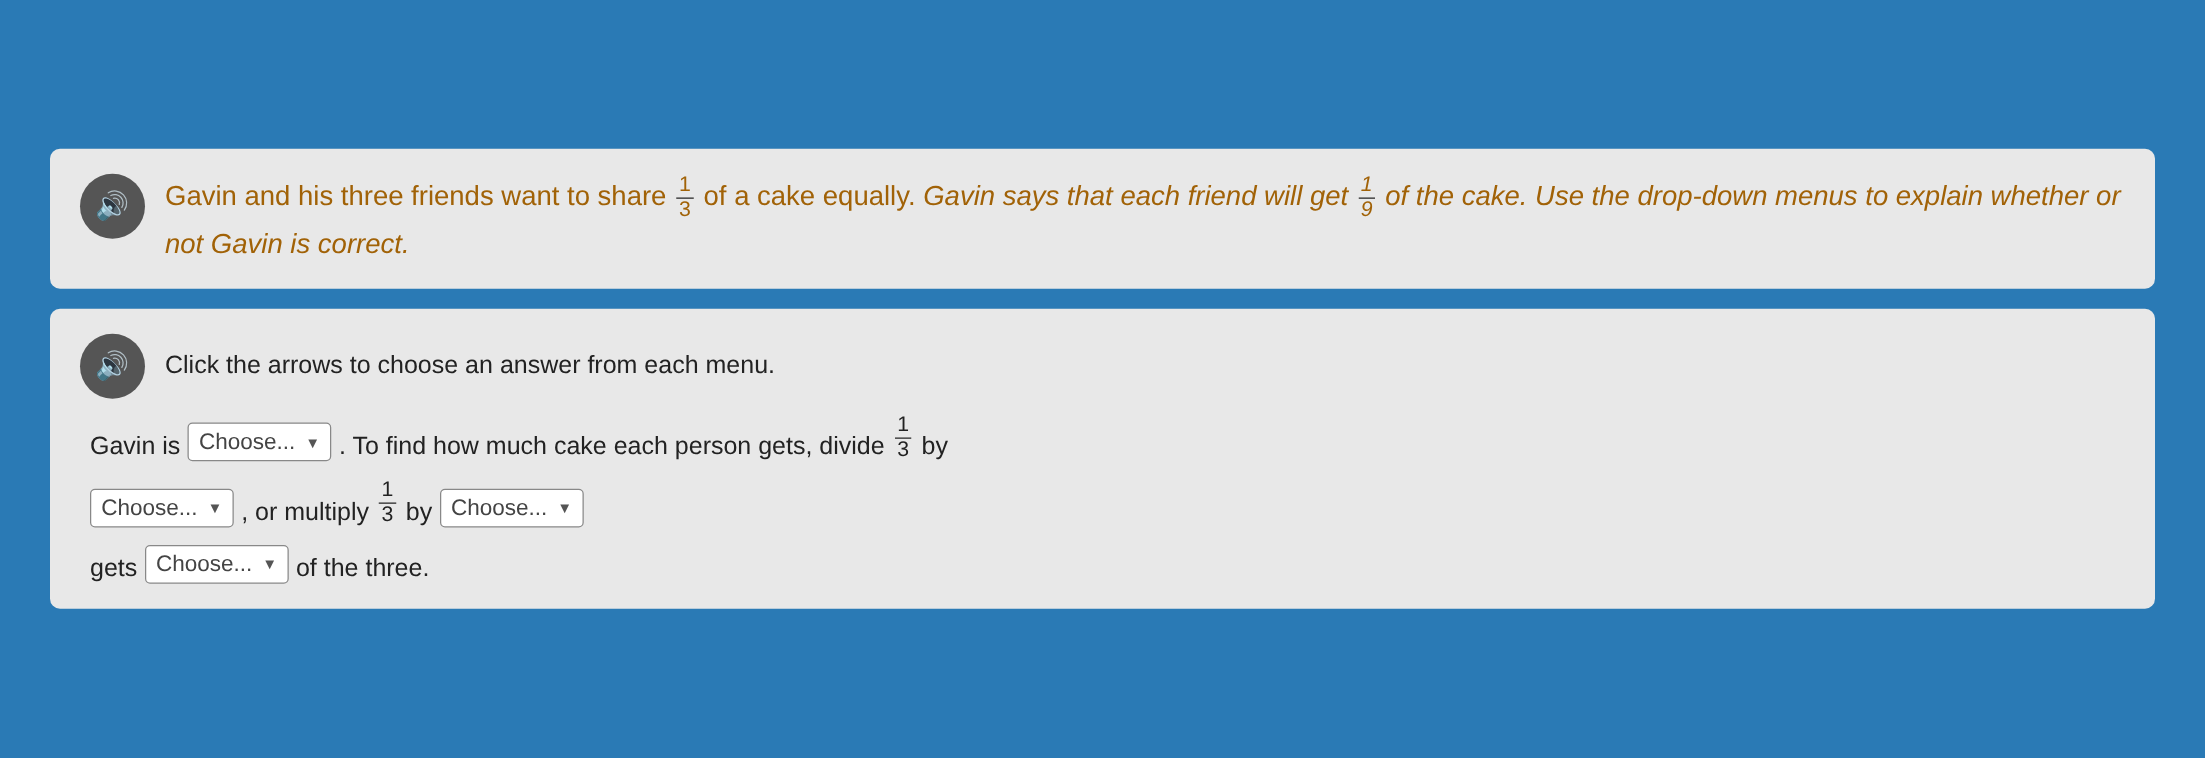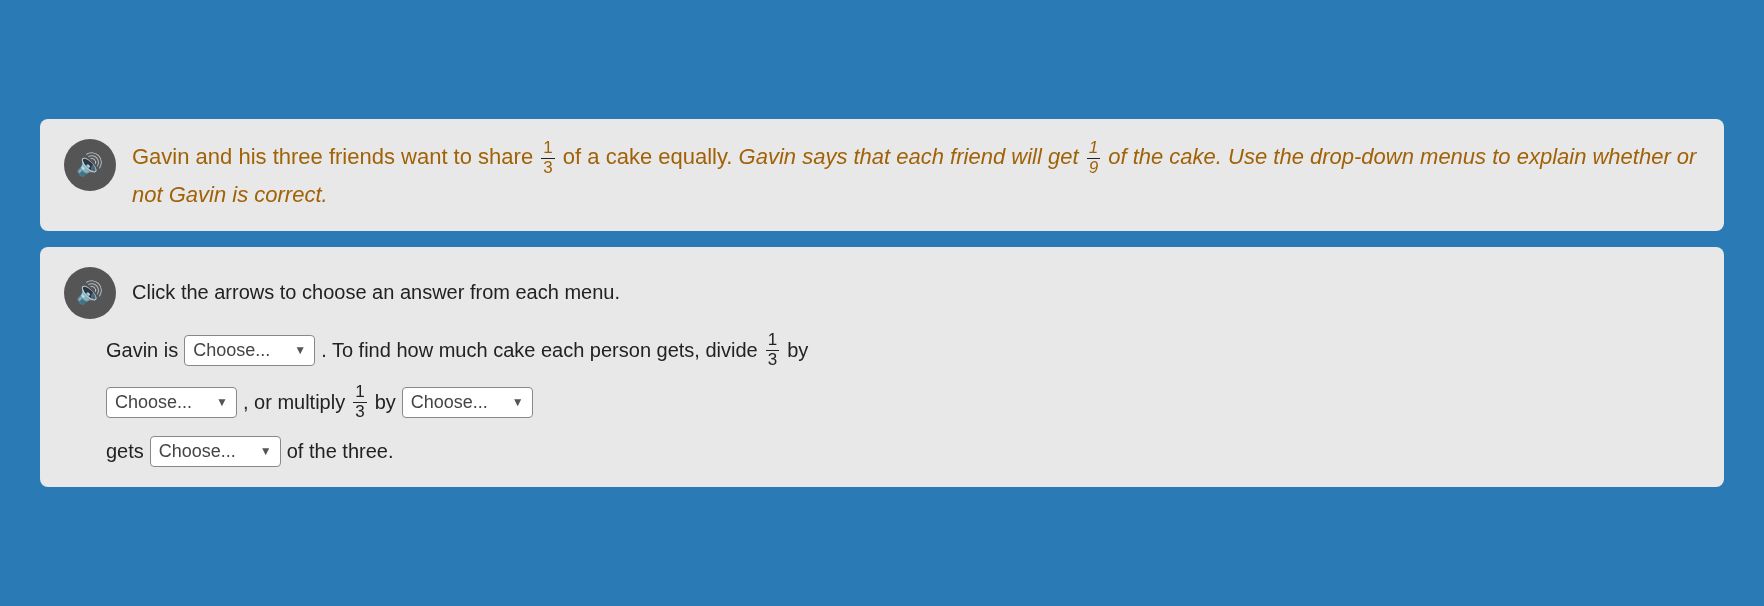--- a/index.html
+++ b/index.html
@@ -98,32 +98,31 @@
 
     .answer-area {
       padding-left: 8px;
       display: flex;
       flex-direction: column;
       gap: 14px;
     }
 
     .answer-line {
       display: flex;
-      align-items: center;
+      align-items: flex-end;
       flex-wrap: wrap;
       gap: 6px;
       font-size: 20px;
       color: #222;
-      margin-left: 34px;
     }
 
     .dropdown {
       display: inline-flex;
       align-items: center;
-      gap: 20px;
+      gap: 4px;
       background-color: #fff;
       border: 1.5px solid #888;
       border-radius: 4px;
       padding: 4px 8px;
       cursor: pointer;
       font-size: 18px;
       min-width: 110px;
     }
 
     .dropdown-arrow {

